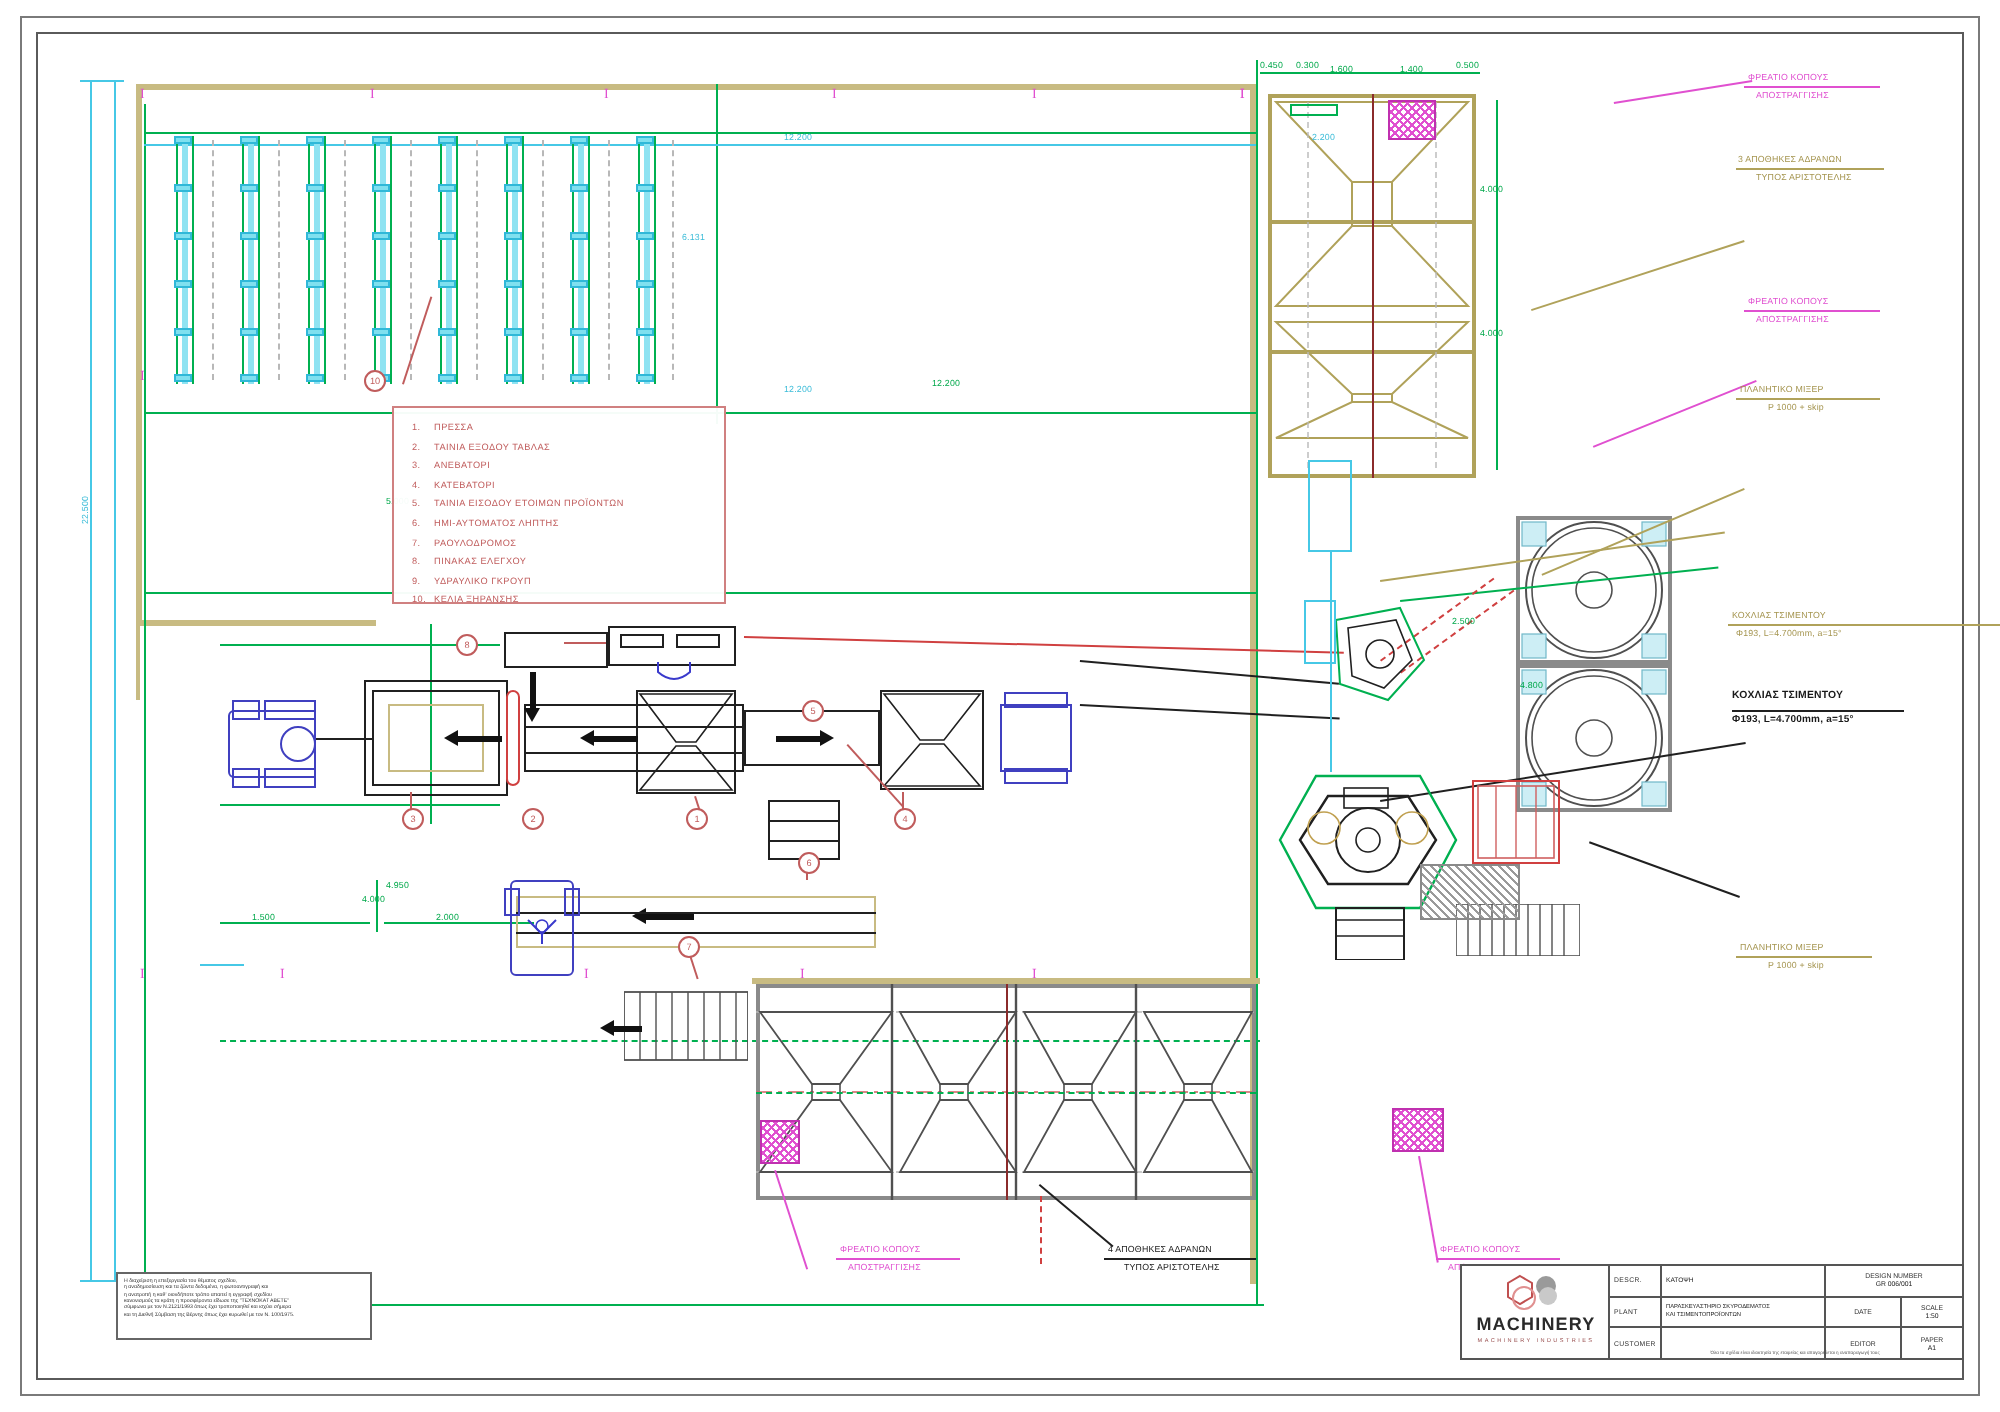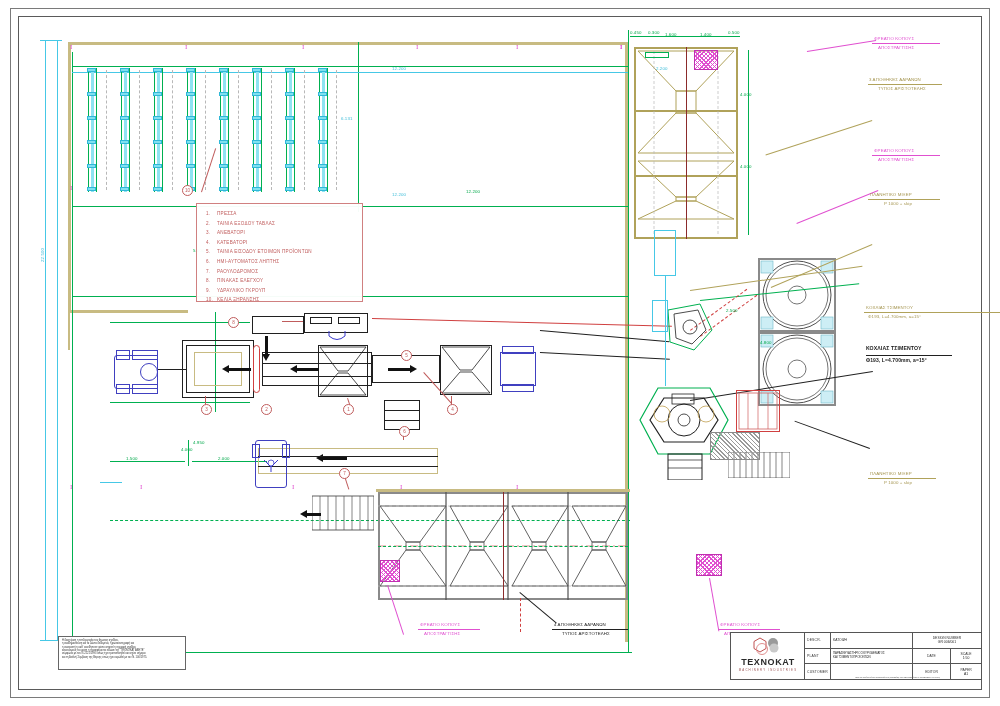--- a/index.html
+++ b/index.html
@@ -656,21 +656,21 @@
   </div>
 
   <div class="abs" id="titleblock">
     <div id="tb-logo">
       <svg id="logo-mark" viewBox="0 0 34 18">
         <polygon points="9,1 15,4.5 15,11.5 9,15 3,11.5 3,4.5" fill="none" stroke="#c05050" stroke-width="1"></polygon>
         <circle cx="22" cy="6" r="5" fill="#9a9a9a"></circle>
         <circle cx="23" cy="11" r="4.5" fill="#c9c9c9"></circle>
         <circle cx="11" cy="12" r="5.5" fill="none" stroke="#e09090" stroke-width="1"></circle>
       </svg>
-      <div id="logo-text">TEXNOKAT</div>
+      <div id="logo-text">MACHINERY</div>
       <div id="logo-sub">MACHINERY INDUSTRIES</div>
     </div>
     <div id="tb-fields">
       <div class="tb-row">
         <div class="tb-cell tb-key">DESCR.</div>
         <div class="tb-cell tb-val">ΚΑΤΟΨΗ</div>
         <div class="tb-cell tb-stack" style="width:68px;">
           <div style="font-size:3.4px; color:#333;">DESIGN NUMBER</div>
           <div style="font-size:3.4px; color:#222;">GR 006/001</div>
         </div>

